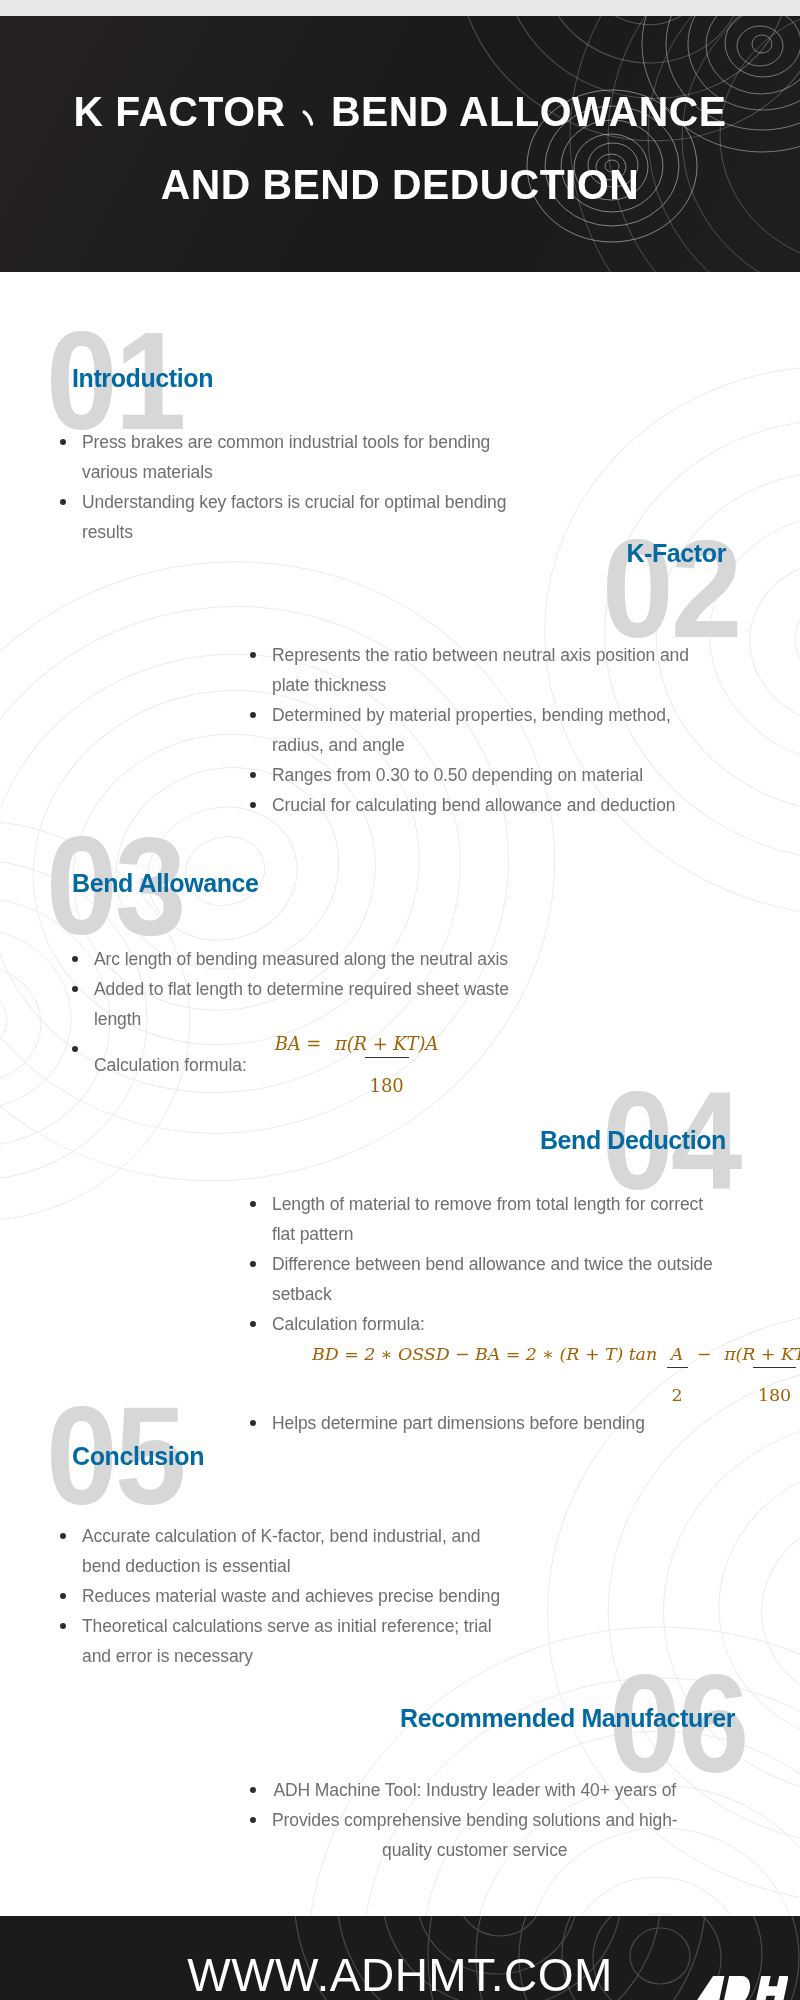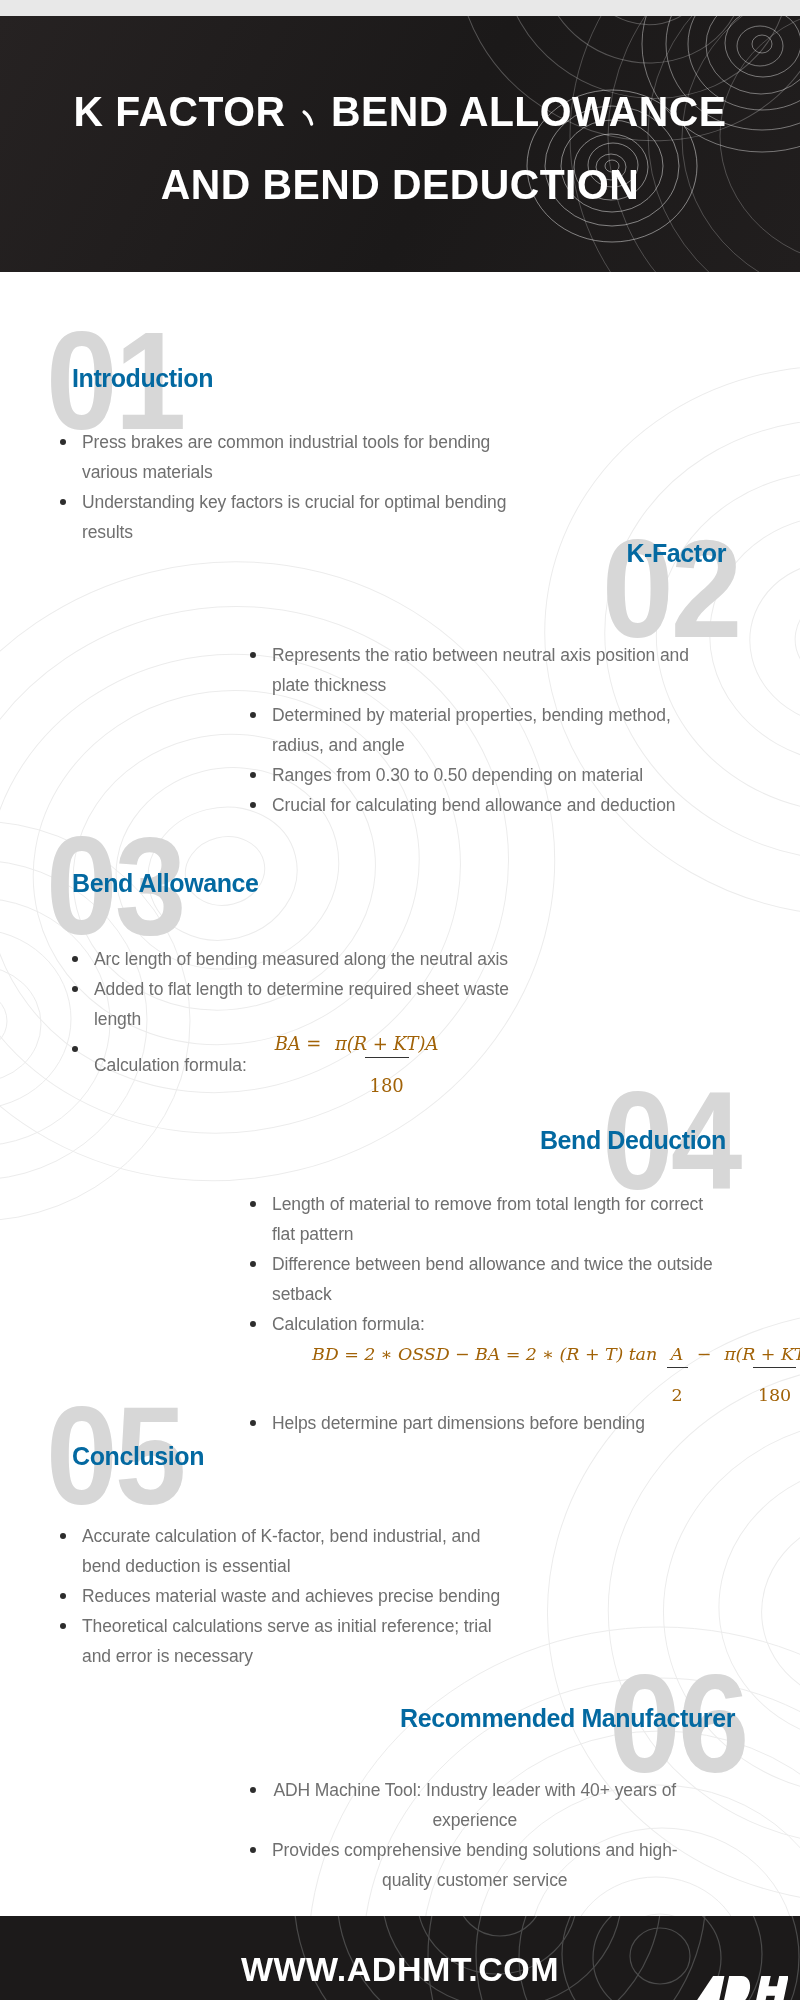--- a/index.html
+++ b/index.html
@@ -57,21 +57,21 @@
   .fden { border-top:1.5px solid #333; padding:18px 5px 0; font-style:normal; }
   .f-op { margin:0 5px; }
   .formula-row { display:flex; align-items:center; }
   .f-inline { margin-left:28px; }
   .f-block  { margin:5px 0 2px 40px; font-size:17.5px; }
 
   
   .footer { position:absolute; left:0; top:1900px; width:800px; height:100px;
             background:#1c1a1a; overflow:hidden; z-index:3; }
   .site { position:absolute; left:0; right:0; top:36px; text-align:center;
-          font-size:34px; font-weight:700; color:#ffffff; letter-spacing:.5px;
+          font-size:46px; font-weight:400; color:#ffffff; letter-spacing:.5px;
           line-height:1; }
   .logo { position:absolute; right:12px; top:58px; width:98px; height:34px; }
 </style>
 </head>
 <body>
 
 <div class="page">
 
   <svg class="deco body-deco" width="800" height="2000" viewBox="0 0 800 2000" fill="none" stroke="#ececec" stroke-width="1">
     <g transform="rotate(-14 225 855)">
@@ -271,21 +271,20 @@
       </li>
     </ul>
   </section>
 
   <section>
     <div class="num nr" id="s6n">06</div>
     <h2 class="sec-title" id="s6h">Recommended Manufacturer</h2>
     <ul class="bullets" id="s6u">
       <li>
         <span class="line">ADH Machine Tool: Industry leader with 40+ years of</span>
-        <span class="line">experience</span>
       </li>
       <li>
         <span class="line">Provides comprehensive bending solutions and high-</span>
         <span class="line">quality customer service</span>
       </li>
     </ul>
   </section>
 
   <footer class="footer">
     <svg class="deco" style="left:0;top:0" width="800" height="100" viewBox="0 0 800 100" fill="none" stroke="#4a4a4a" stroke-width="1.2">

